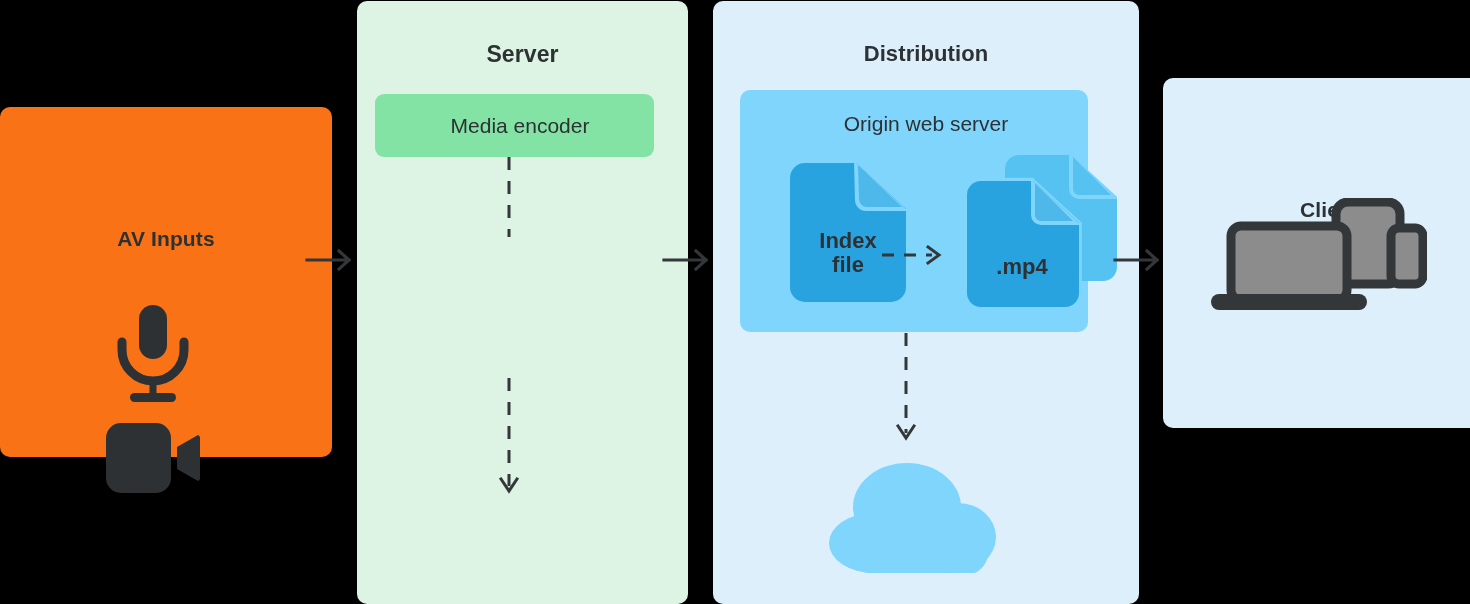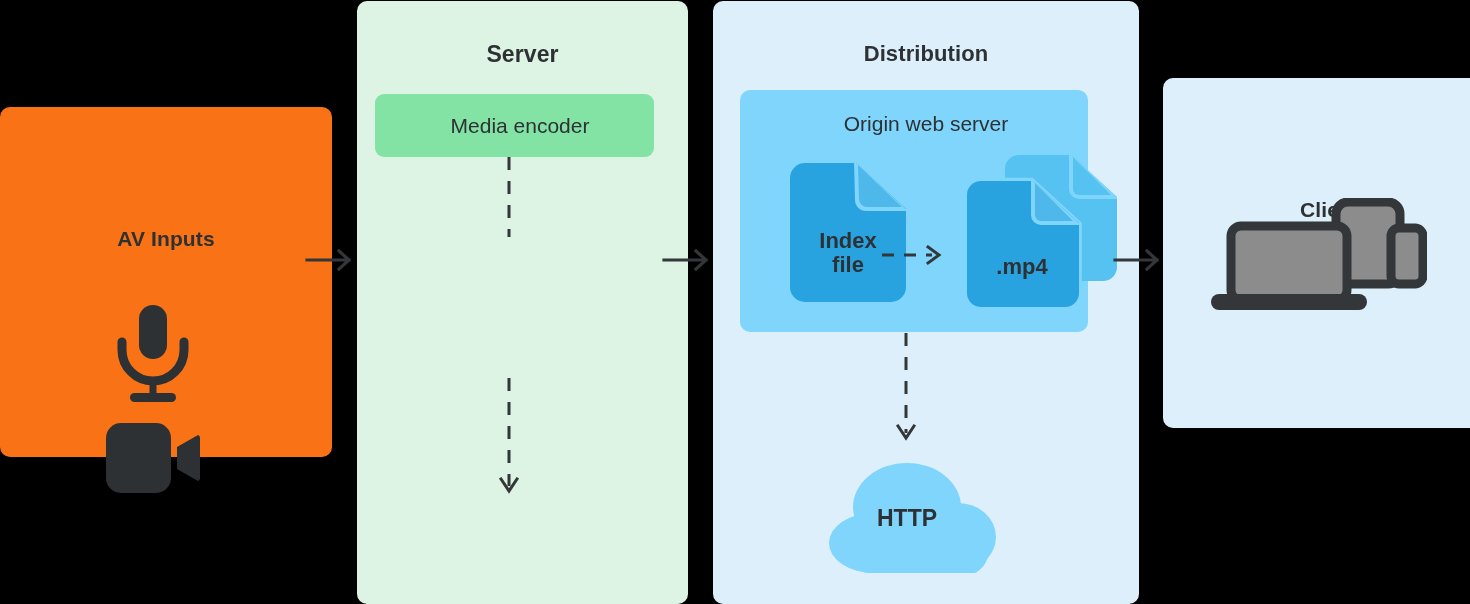--- a/index.html
+++ b/index.html
@@ -177,21 +177,20 @@
     <path d="M3 93 L11 105 L19 93" fill="none" stroke="#333739" stroke-width="3" stroke-linecap="square" stroke-linejoin="miter"></path>
   </svg>
 
   <svg id="icon-cloud" viewBox="0 0 190 128">
     <path d="M62 128 a32 32 0 0 1 -6 -63 a44 44 0 0 1 85 -10 a31 31 0 0 1 22 29 a23 23 0 0 1 -22 44 Z" fill="#7fd5fb"></path>
     <ellipse cx="62" cy="98" rx="45" ry="30" fill="#7fd5fb"></ellipse>
     <ellipse cx="95" cy="62" rx="54" ry="44" fill="#7fd5fb"></ellipse>
     <ellipse cx="146" cy="92" rx="38" ry="34" fill="#7fd5fb"></ellipse>
     <rect x="40" y="92" width="115" height="36" rx="18" fill="#7fd5fb"></rect>
   </svg>
-  <div id="label-http">HTTP</div>
 
   <svg class="flow-arrow" style="left:1113px;top:248px;" viewBox="0 0 52 24">
     <path d="M2 12 H44 M34 3 L44 12 L34 21" fill="none" stroke="#333739" stroke-width="3.2" stroke-linecap="square" stroke-linejoin="miter"></path>
   </svg>
 
   <div class="panel" id="panel-client">
     <div class="panel-title" id="title-client">Client</div>
   </div>
 
   <svg id="icon-devices" viewBox="0 0 222 118">

